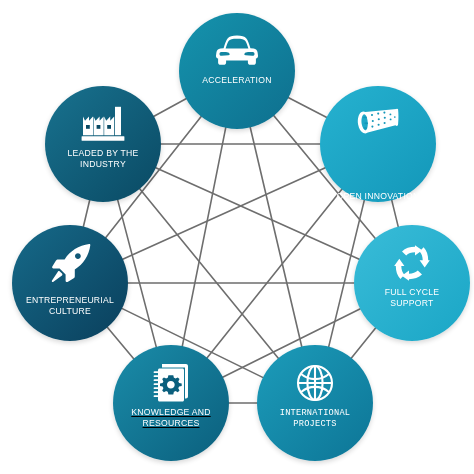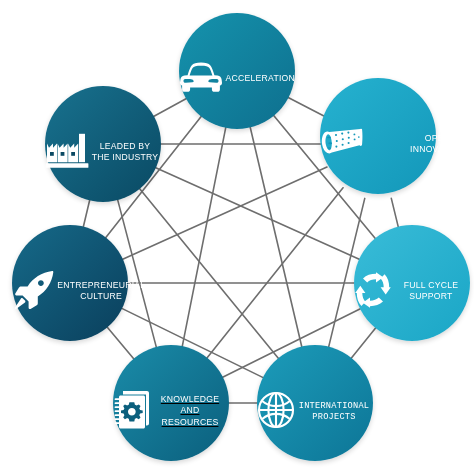--- a/index.html
+++ b/index.html
@@ -17,21 +17,21 @@
     position:absolute;left:0;top:0;
     width:474px;height:474px;
     z-index:1;
   }
   .node{
     position:absolute;
     width:116px;height:116px;
     border-radius:50%;
     z-index:2;
     display:flex;
-    flex-direction:row;
+    flex-direction:column;
     align-items:center;
     justify-content:flex-start;
     box-sizing:border-box;
     padding-top:16px;
     box-shadow:0 2px 5px rgba(0,0,0,0.16);
   }
   .node .icon{
     width:46px;height:44px;
     display:flex;align-items:center;justify-content:center;
     margin-bottom:2px;
@@ -82,21 +82,21 @@
 
   <div class="node" style="left: 179px; top: 13px; background: linear-gradient(135deg, rgb(21, 147, 173) 0%, rgb(14, 111, 142) 100%);">
     <span class="icon">
       <svg width="44" height="34" viewBox="0 0 44 34" xmlns="http://www.w3.org/2000/svg">
         <path fill="#ffffff" d="M8.6 14.2 C9.9 9.6 11.3 5.9 12.6 4.4 C14.3 2.4 17.4 1.6 22 1.6 C26.6 1.6 29.7 2.4 31.4 4.4 C32.7 5.9 34.1 9.6 35.4 14.2 L38.6 14.6 C40.9 15.0 42.3 16.4 42.6 18.4 L43.0 21.6 C43.2 23.2 42.4 24.3 40.9 24.6 L40.9 28.4 C40.9 29.8 39.9 30.8 38.5 30.8 L35.3 30.8 C33.9 30.8 32.9 29.8 32.9 28.4 L32.9 26.4 L11.1 26.4 L11.1 28.4 C11.1 29.8 10.1 30.8 8.7 30.8 L5.5 30.8 C4.1 30.8 3.1 29.8 3.1 28.4 L3.1 24.6 C1.6 24.3 0.8 23.2 1.0 21.6 L1.4 18.4 C1.7 16.4 3.1 15.0 5.4 14.6 Z M13.6 7.0 C12.7 8.3 11.6 11.2 10.6 14.6 L33.4 14.6 C32.4 11.2 31.3 8.3 30.4 7.0 C29.2 5.4 26.6 4.8 22 4.8 C17.4 4.8 14.8 5.4 13.6 7.0 Z M6.2 18.0 C4.9 18.2 4.3 19.0 4.5 20.2 C4.7 21.3 5.5 21.9 6.8 21.8 L13.4 21.3 C14.6 21.2 15.0 20.4 14.4 19.5 C13.8 18.7 12.6 18.2 11.0 18.1 Z M37.8 18.0 L33.0 18.1 C31.4 18.2 30.2 18.7 29.6 19.5 C29.0 20.4 29.4 21.2 30.6 21.3 L37.2 21.8 C38.5 21.9 39.3 21.3 39.5 20.2 C39.7 19.0 39.1 18.2 37.8 18.0 Z"></path>
       </svg>
     </span>
     <span class="label">ACCELERATION</span>
   </div>
 
-  <div class="node" style="left: 320px; top: 78px; background: linear-gradient(135deg, rgb(38, 178, 208) 0%, rgb(19, 151, 185) 100%); gap: 44px;">
+  <div class="node" style="left: 320px; top: 86px; background: linear-gradient(135deg, rgb(38, 178, 208) 0%, rgb(19, 151, 185) 100%); gap: 44px;">
     <span class="icon">
       <svg width="44" height="34" viewBox="0 0 44 34" xmlns="http://www.w3.org/2000/svg">
         <path fill="#ffffff" d="M40.4 3.0 C41.0 2.4 42.0 2.7 42.1 3.6 C42.5 7.8 42.6 12.2 42.2 16.6 C42.1 17.6 42.3 18.9 41.6 19.6 C41.0 20.2 40.1 19.8 39.5 19.3 L11.8 26.6 C10.8 27.5 9.1 27.7 7.4 27.0 C4.9 26.0 2.9 23.0 2.1 18.6 C1.2 13.3 2.5 8.2 5.1 6.3 C6.5 5.3 8.1 5.3 9.4 6.1 Z M7.6 8.6 C6.0 9.8 5.0 13.6 5.7 18.0 C6.4 21.8 8.1 24.0 9.3 24.2 C10.0 24.3 10.7 23.6 11.2 22.2 C11.9 20.2 12.0 17.3 11.5 14.2 C10.7 9.6 8.9 7.6 7.6 8.6 Z"></path>
         <g fill="#1397b9">
           <ellipse cx="9.0" cy="11.4" rx="1.9" ry="0.95"></ellipse>
           <ellipse cx="10.2" cy="17.2" rx="1.9" ry="0.95"></ellipse>
           <ellipse cx="9.4" cy="22.0" rx="1.7" ry="0.85"></ellipse>
           <circle cx="16.0" cy="9.0" r="1.05"></circle>
           <circle cx="16.8" cy="15.0" r="1.05"></circle>
           <circle cx="16.4" cy="20.6" r="1.05"></circle>
@@ -158,21 +158,21 @@
           <rect x="1.6" y="24.2" width="6.6" height="1.9" rx="0.95"></rect>
           <rect x="1.6" y="28.2" width="6.6" height="1.9" rx="0.95"></rect>
           <rect x="1.6" y="32.2" width="6.6" height="1.9" rx="0.95"></rect>
         </g>
         <path fill="#0b5f7d" d="M19.0 12.2 L21.3 12.2 L21.9 14.8 C22.5 15.0 23.0 15.3 23.5 15.6 L25.8 14.4 L27.5 16.1 L26.3 18.4 C26.6 18.9 26.9 19.4 27.1 20.0 L29.7 20.6 L29.7 23.0 L27.1 23.6 C26.9 24.2 26.6 24.7 26.3 25.2 L27.5 27.5 L25.8 29.2 L23.5 28.0 C23.0 28.3 22.5 28.6 21.9 28.8 L21.3 31.4 L19.0 31.4 L18.7 31.4 L16.4 31.4 L15.8 28.8 C15.2 28.6 14.7 28.3 14.2 28.0 L11.9 29.2 L10.2 27.5 L11.4 25.2 C11.1 24.7 10.8 24.2 10.6 23.6 L8.0 23.0 L8.0 20.6 L10.6 20.0 C10.8 19.4 11.1 18.9 11.4 18.4 L10.2 16.1 L11.9 14.4 L14.2 15.6 C14.7 15.3 15.2 15.0 15.8 14.8 L16.4 12.2 Z M18.85 18.0 C16.7 18.0 15.0 19.7 15.0 21.8 C15.0 23.9 16.7 25.6 18.85 25.6 C21.0 25.6 22.7 23.9 22.7 21.8 C22.7 19.7 21.0 18.0 18.85 18.0 Z"></path>
       </svg>
     </span>
     <span class="label">KNOWLEDGE AND RESOURCES</span>
   </div>
 
-  <div class="node" style="left: 12px; top: 225px; background: linear-gradient(135deg, rgb(22, 106, 137) 0%, rgb(10, 63, 92) 100%);">
+  <div class="node" style="left: 12px; top: 225px; background: linear-gradient(135deg, rgb(22, 106, 137) 0%, rgb(10, 63, 92) 100%); gap: 8px;">
     <span class="icon">
       <svg width="42" height="40" viewBox="0 0 42 40" xmlns="http://www.w3.org/2000/svg">
         <path fill="#ffffff" d="M40.2 1.0 C40.9 0.9 41.4 1.5 41.3 2.2 C40.6 7.2 39.0 12.0 36.2 16.3 C33.6 20.3 30.0 23.9 25.8 26.6 L25.8 33.2 C25.8 34.0 25.4 34.8 24.7 35.2 L18.6 38.9 C17.7 39.4 16.6 38.8 16.6 37.8 L16.6 31.6 L10.6 25.6 L4.4 25.6 C3.4 25.6 2.8 24.5 3.3 23.6 L7.0 17.5 C7.4 16.8 8.2 16.4 9.0 16.4 L15.6 16.4 C18.3 12.2 21.9 8.6 25.9 6.0 C30.2 3.2 35.2 1.7 40.2 1.0 Z M28.9 10.2 C27.3 10.2 26.0 11.5 26.0 13.1 C26.0 14.7 27.3 16.0 28.9 16.0 C30.5 16.0 31.8 14.7 31.8 13.1 C31.8 11.5 30.5 10.2 28.9 10.2 Z"></path>
         <path fill="#ffffff" d="M9.0 28.4 C9.5 27.9 10.3 27.9 10.8 28.4 L13.0 30.6 C13.5 31.1 13.5 31.9 13.0 32.4 L4.4 38.8 C3.5 39.5 2.3 38.3 3.0 37.4 Z"></path>
       </svg>
     </span>
     <span class="label">ENTREPRENEURIAL CULTURE</span>
   </div>
 
   <div class="node" style="left: 45px; top: 86px; background: linear-gradient(135deg, rgb(24, 114, 143) 0%, rgb(10, 73, 99) 100%);">

